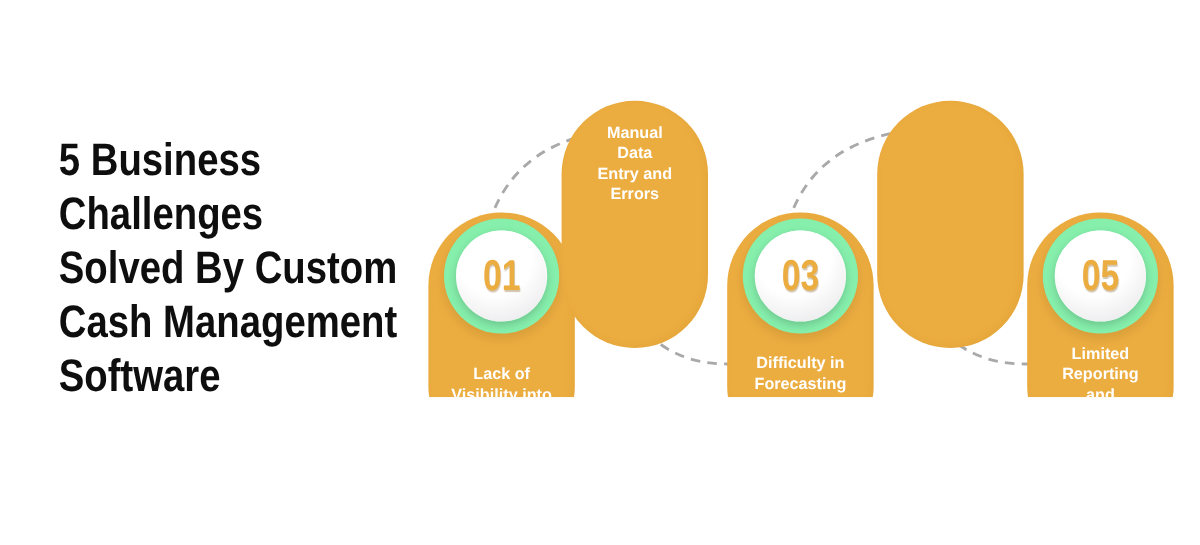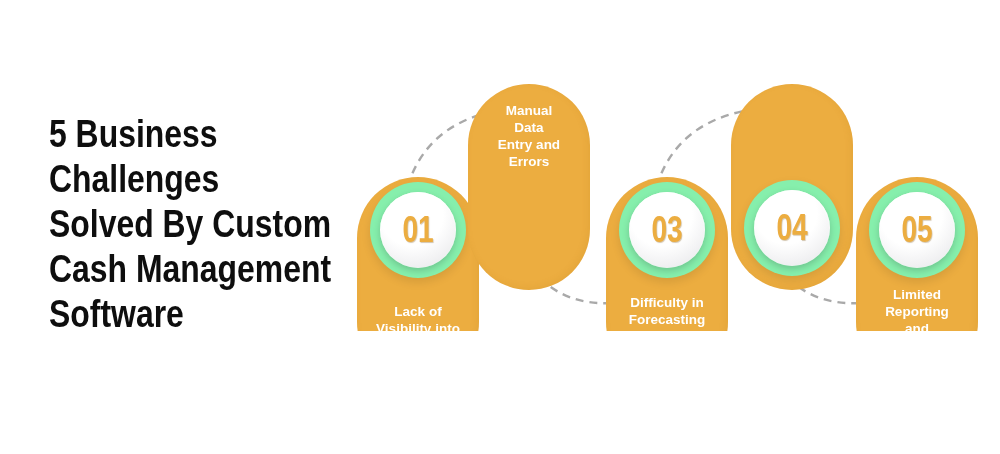--- a/index.html
+++ b/index.html
@@ -139,25 +139,20 @@
         <span class="num">03</span>
       </div>
     </div>
     <div class="label">Difficulty in
 Forecasting
 Cash
 Lack</div>
   </div>
 
   <div class="pill high" style="left:731px">
-    <div class="badge">
-      <div class="badge-inner">
-        <span class="num">04</span>
-      </div>
-    </div>
   </div>
 
   <div class="pill low" style="left:856px">
     <div class="badge">
       <div class="badge-inner">
         <span class="num">05</span>
       </div>
     </div>
     <div class="label">Limited
 Reporting

